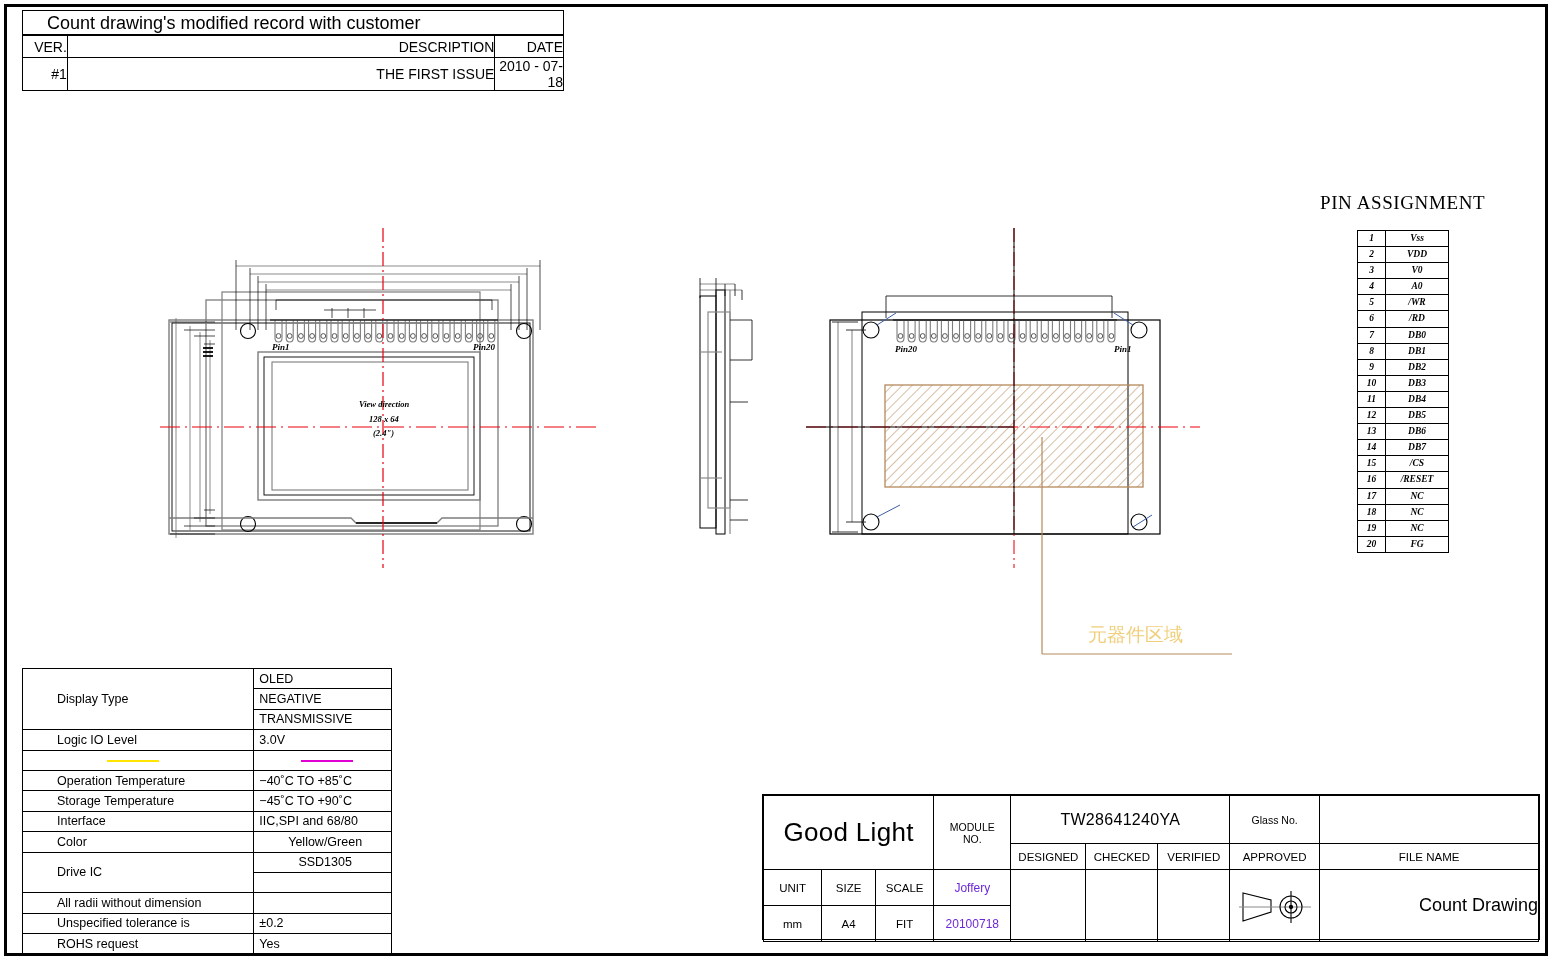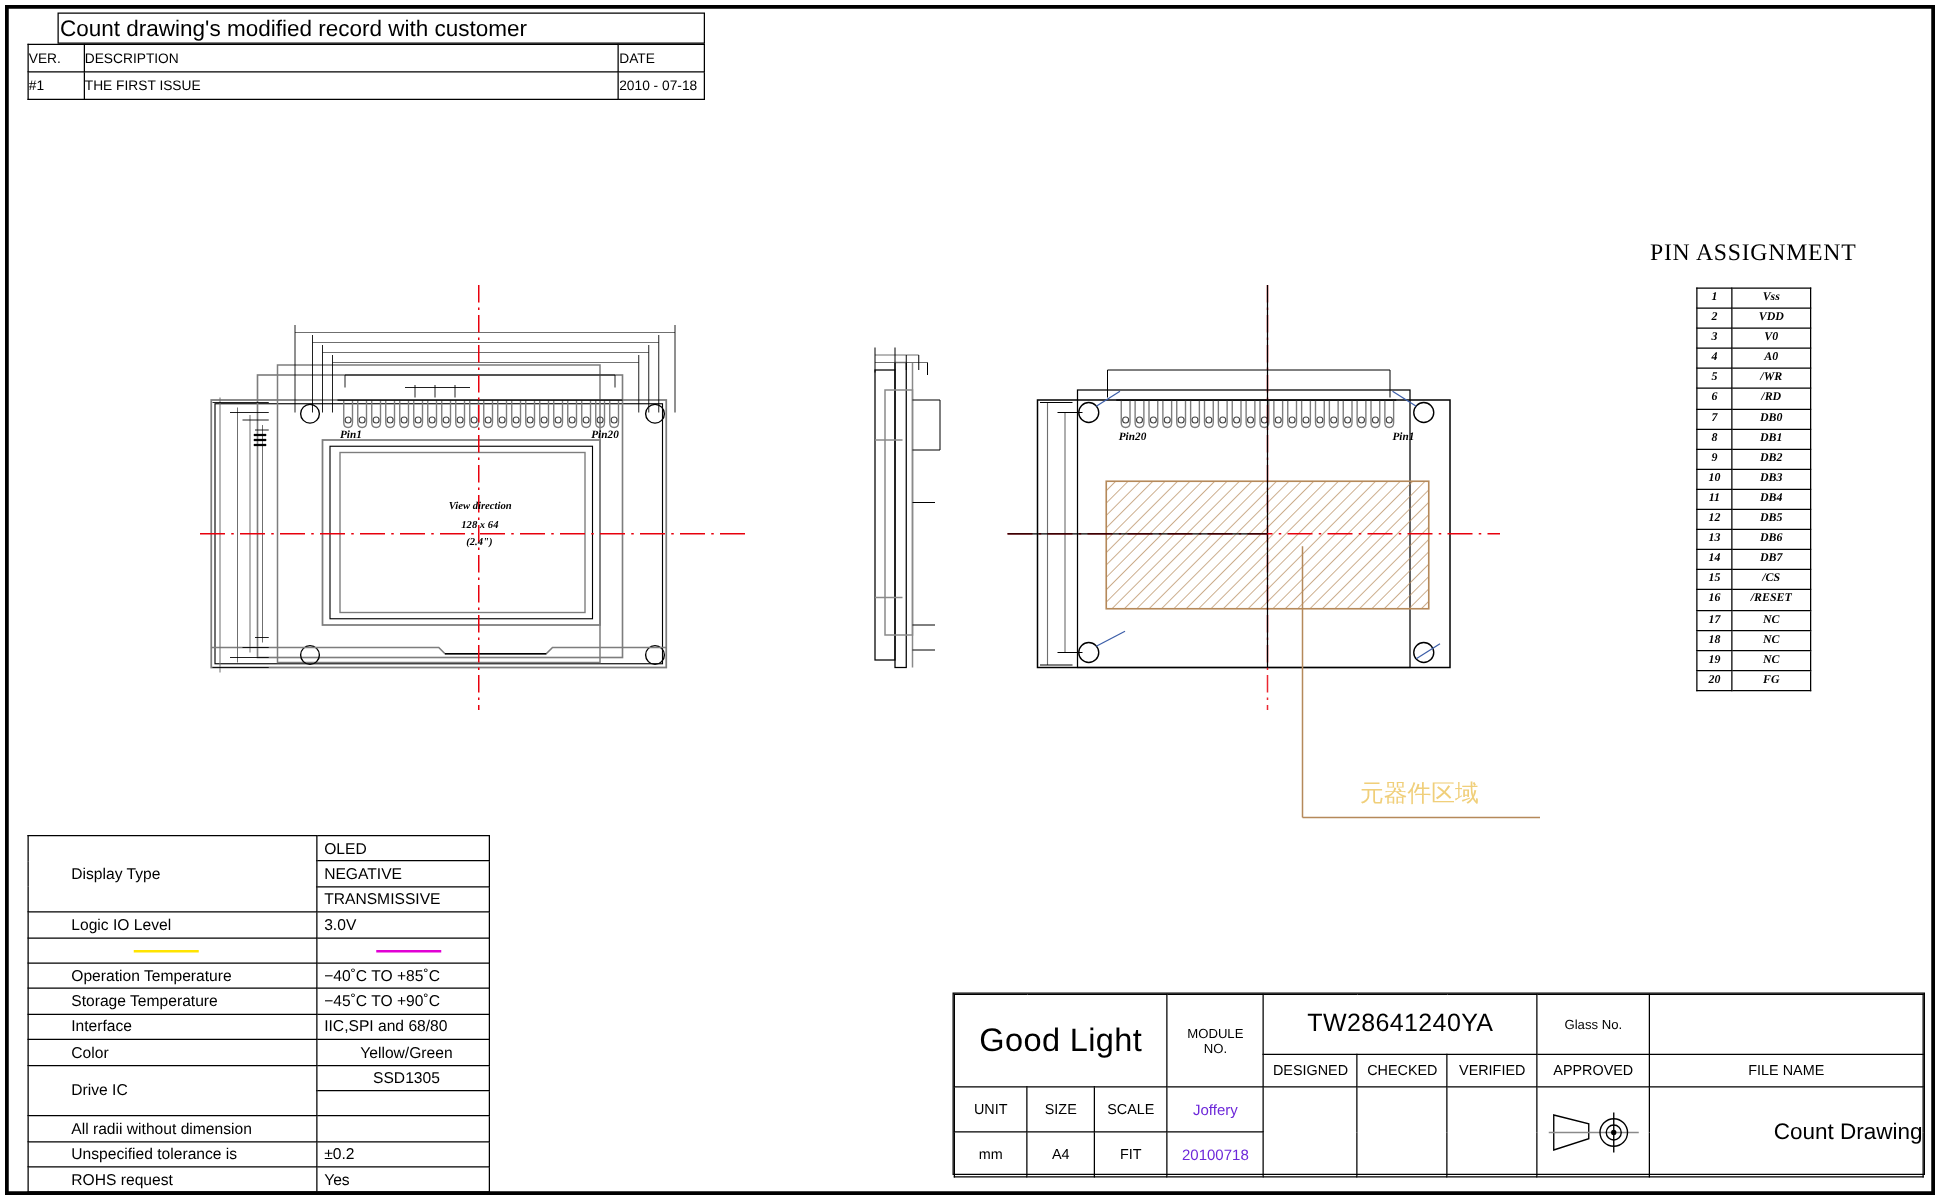--- a/index.html
+++ b/index.html
@@ -13,23 +13,23 @@
   .frame{position:absolute;left:4px;top:4px;width:1544px;height:952px;border:3px solid #000;box-sizing:border-box;}
 
   
   table{border-collapse:collapse;}
   td,th{padding:0;}
 
   
   .rev-block{position:absolute;left:22px;top:10px;width:542px;}
   .rev-title{
     border:1.6px solid #000;height:25px;line-height:25px;
-    font-size:18px;padding-left:1px;box-sizing:border-box;white-space:nowrap;margin-left:24px;
+    font-size:18px;padding-left:24px;box-sizing:border-box;white-space:nowrap;
   }
-  table.rev{width:542px;font-size:11px;text-align:left;}
+  table.rev{width:542px;font-size:14px;text-align:right;}
   table.rev td{border:1.2px solid #000;height:21px;}
   table.rev td.c1{width:44px;}
   table.rev td.c2{width:430px;border-radius:10px;}
   table.rev td.c3{width:68px;}
 
   
   .spec-block{position:absolute;left:22px;top:668px;width:370px;}
   table.spec{width:370px;font-size:12.5px;}
   table.spec td{border:1.1px solid #000;height:19.4px;padding-left:5px;white-space:nowrap;}
   table.spec td.lbl{width:222px;padding-left:34px;}
@@ -44,21 +44,21 @@
              font-family:"Liberation Serif",serif;font-style:italic;font-weight:bold;text-align:center;}
   table.pins td{border:1px solid #000;height:15.1px;line-height:15.1px;}
   table.pins td.n{width:27px;}
   table.pins td.s{width:62px;}
 
   
   .title-block{position:absolute;left:762px;top:794px;width:778px;height:146px;border:1.6px solid #000;box-sizing:border-box;}
   table.tb{width:100%;height:100%;font-size:11.5px;text-align:center;}
   table.tb td{border:1.1px solid #000;}
   .brand{font-size:26px;letter-spacing:.3px;}
-  .module-no{font-size:20px;letter-spacing:.3px;}
+  .module-no{font-size:16px;letter-spacing:.3px;}
   .filename{font-size:18px;text-align:right;}
   .sig{font-size:12px;color:#6d28d9;font-family:"Liberation Sans",sans-serif;}
   .small-h{font-size:10.5px;line-height:12px;}
 
   
   svg.dwg{position:absolute;left:0;top:0;width:1554px;height:962px;pointer-events:none;}
   .lbl-pin{font-family:"Liberation Serif",serif;font-style:italic;font-weight:bold;font-size:9px;}
   .lbl-view{font-family:"Liberation Serif",serif;font-style:italic;font-weight:bold;font-size:8.5px;}
   .lbl-cn{font-family:"DejaVu Sans",sans-serif;font-size:19px;fill:#f0cf7a;}
 </style>

